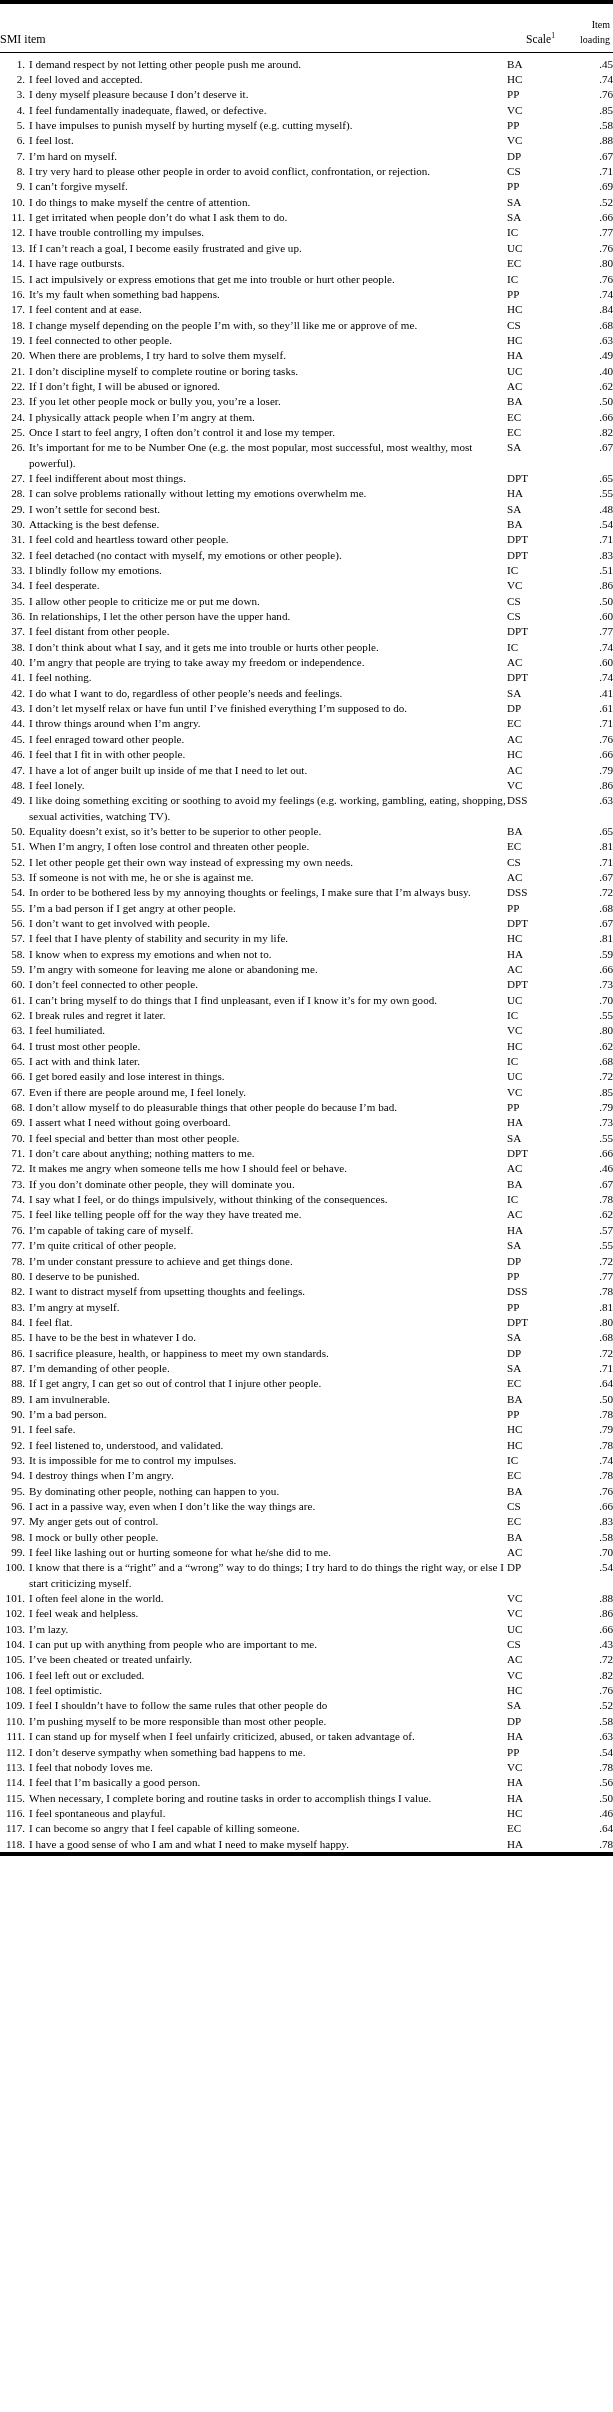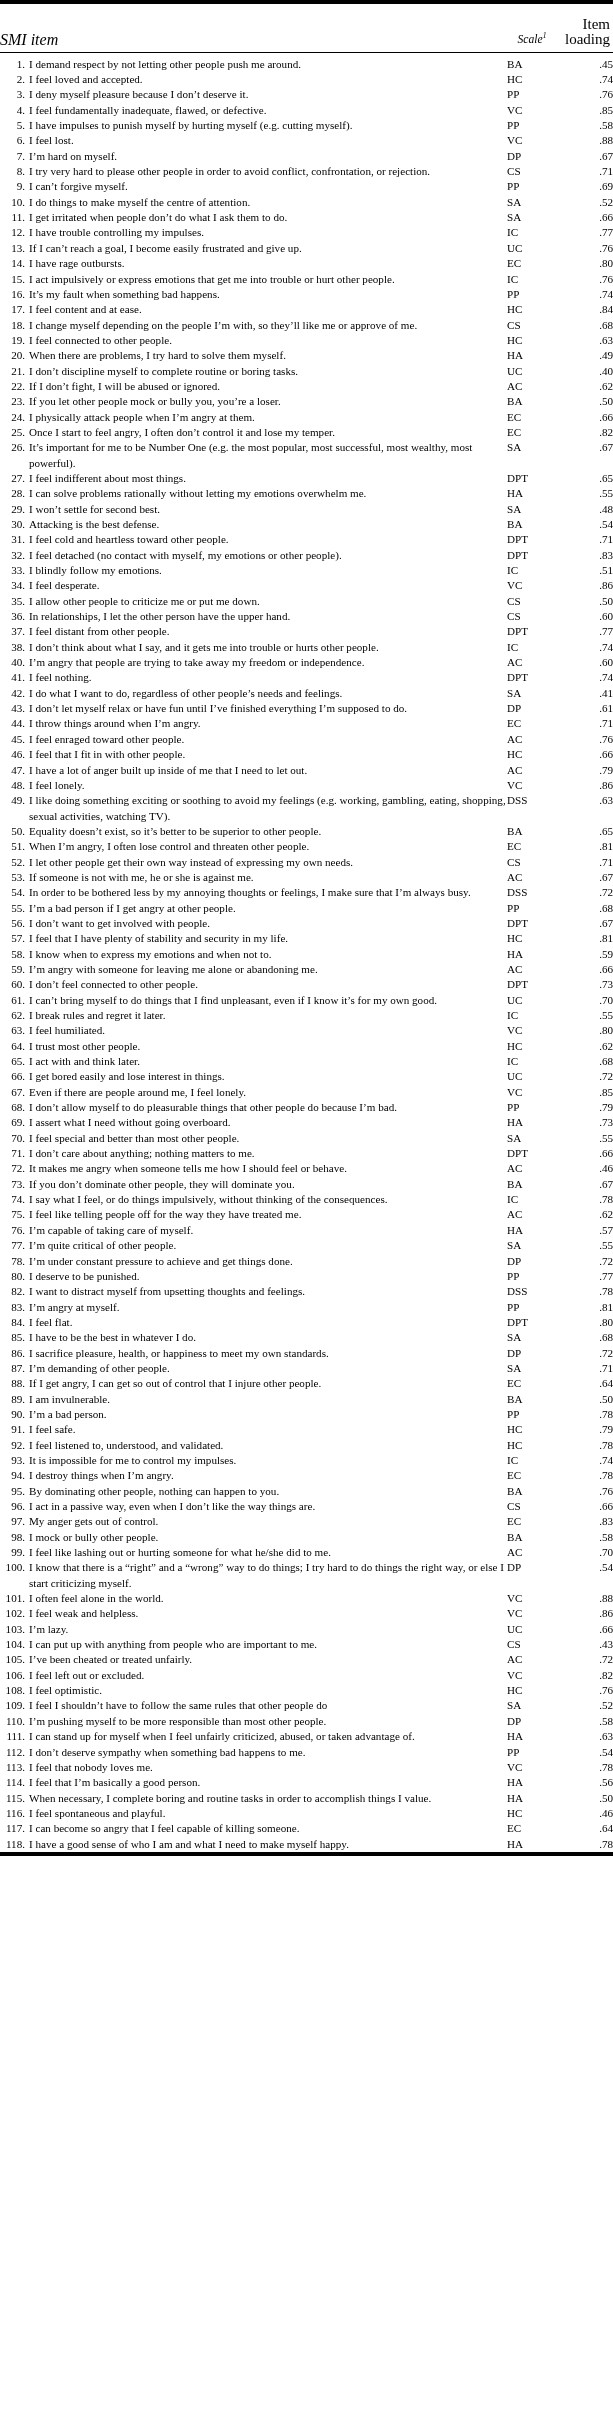--- a/index.html
+++ b/index.html
@@ -47,39 +47,37 @@
     height: 0;
     border-top: 4px solid #000;
     line-height: 0;
     font-size: 0;
   }
   td.rulecell { padding: 0; border: 0; }
   .hdr-spacer { height: 13px; }
   .hdr-row td { padding: 0 0 4px 0; border: 0; vertical-align: bottom; }
   .hdr-item {
     padding-left: 3px;
-    font-size: 16px;
+    font-size: 12px;
     white-space: nowrap;
-    font-style: italic;
   }
   .hdr-scale {
-    text-align: center;
+    text-align: right;
     font-size: 11.6px;
     white-space: nowrap;
     padding-left: 2px !important;
-    font-style: italic;
   }
   .hdr-scale sup {
     font-size: 7.6px;
     vertical-align: super;
     line-height: 0;
   }
   .hdr-loading {
     text-align: left;
-    font-size: 15px;
+    font-size: 10px;
     white-space: nowrap;
     padding-left: 2px !important;
   }
   .hdr-loading .l1 { display: block; text-align: right; padding-right: 3px; }
   .hdr-loading .l2 { display: block; text-align: right; padding-right: 3px; }
 
   
   tbody tr.item-row > td {
     padding: 0;
     border: 0;

